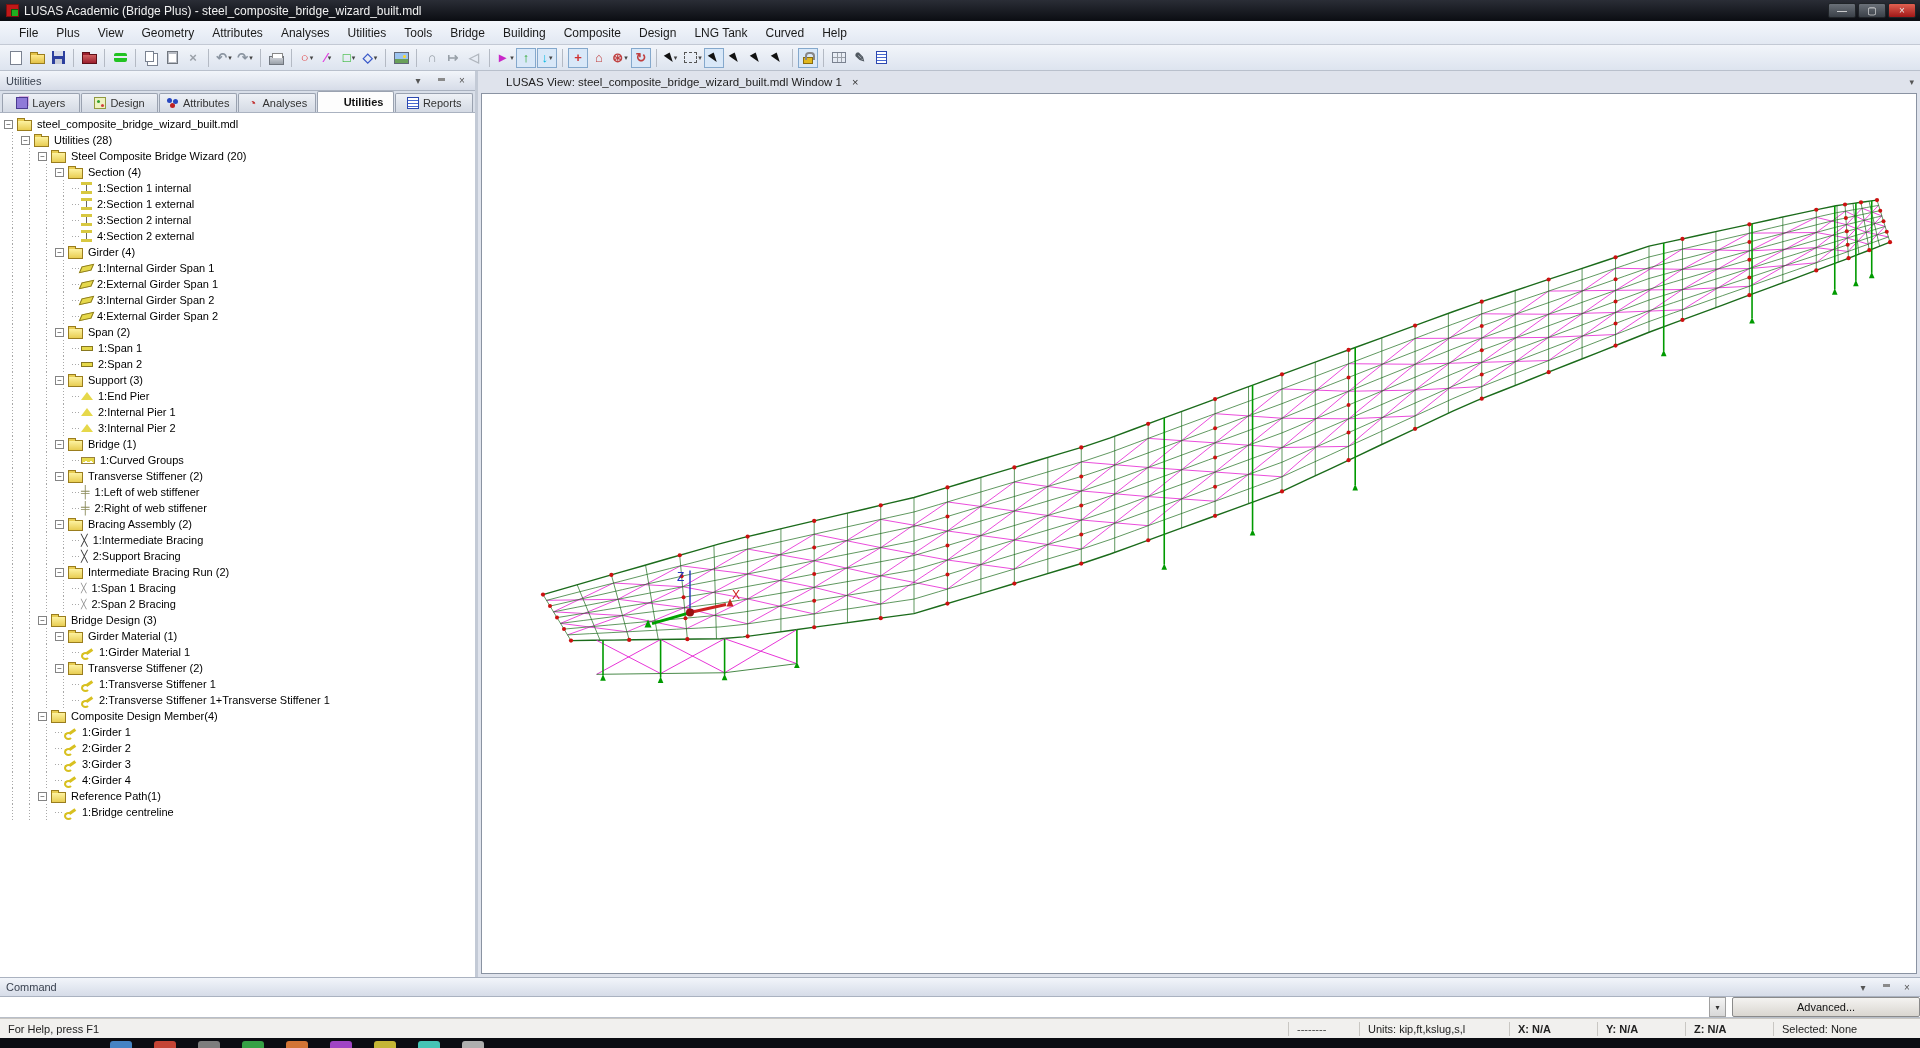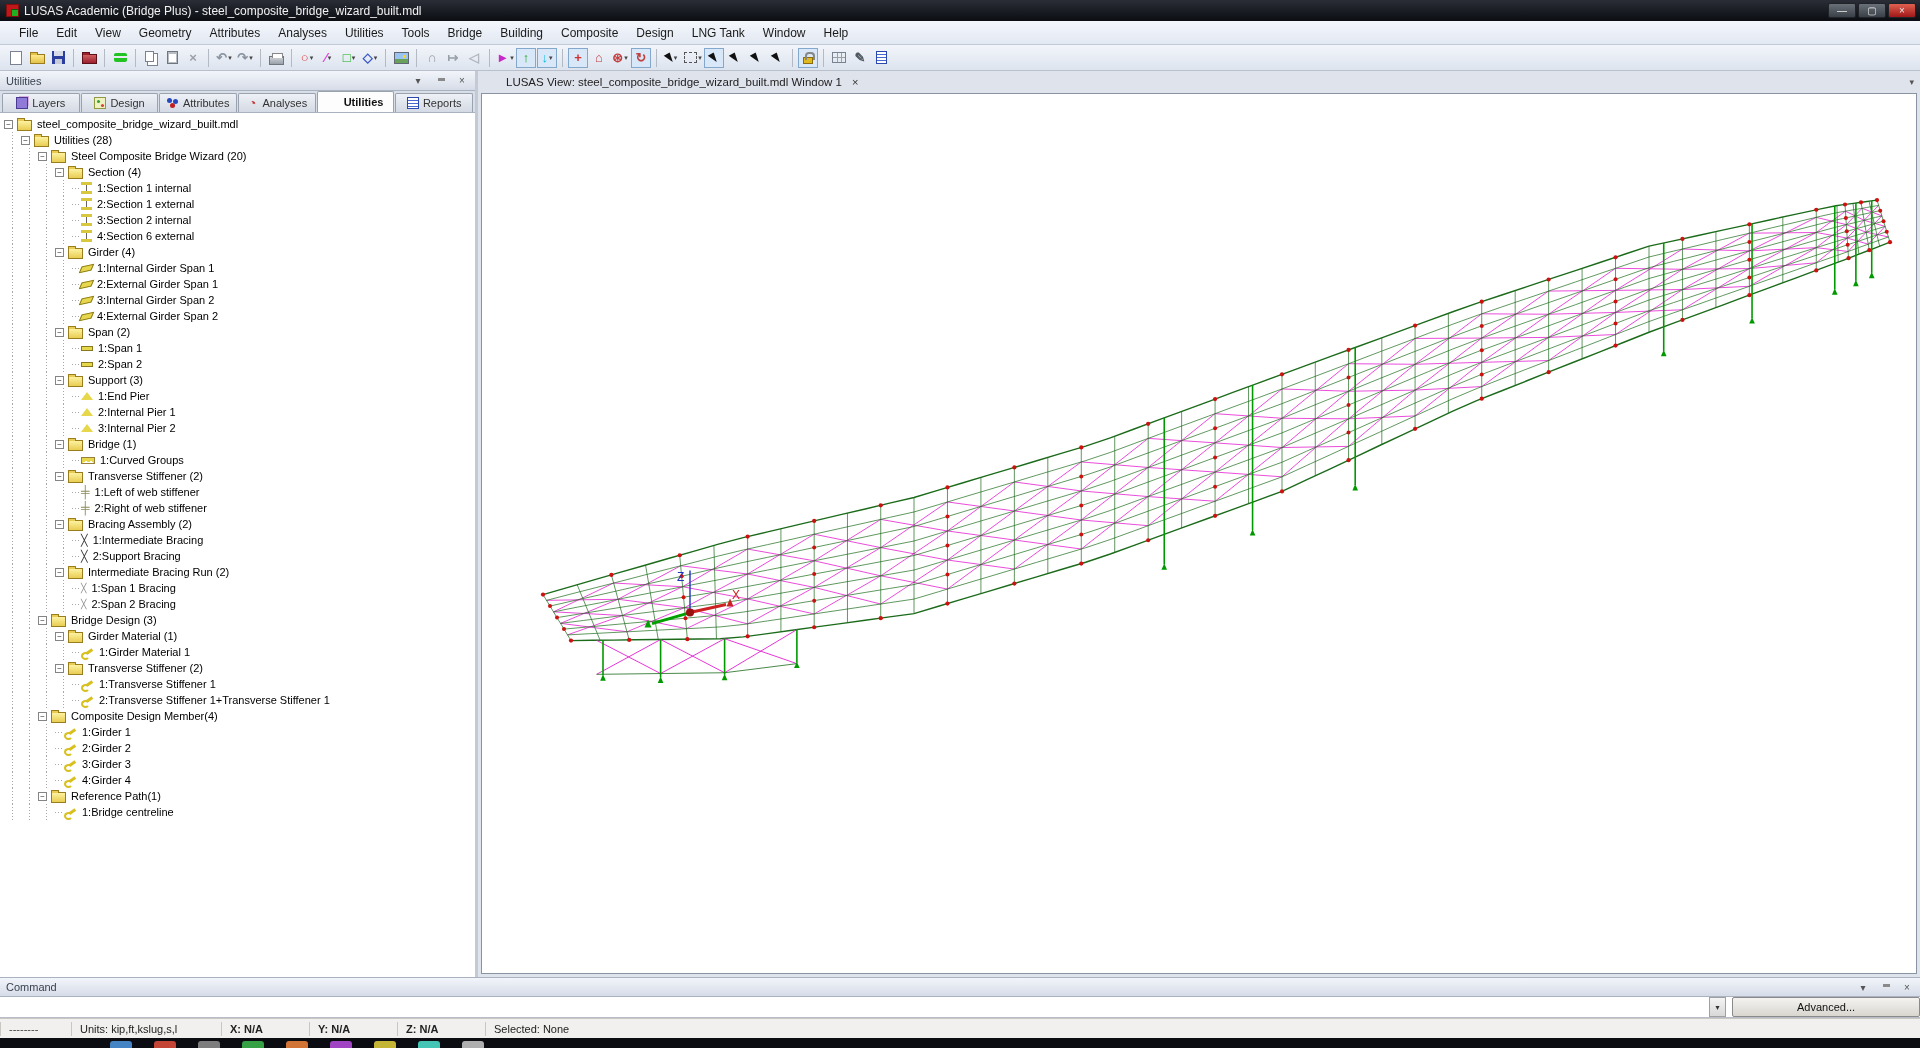--- a/index.html
+++ b/index.html
@@ -131,33 +131,33 @@
     <span class="title">LUSAS Academic (Bridge Plus) - steel_composite_bridge_wizard_built.mdl</span>
     <span class="winbtns">
       <span class="winbtn">—</span>
       <span class="winbtn">▢</span>
       <span class="winbtn close">×</span>
     </span>
   </div>
 
   <div class="menubar">
       <span class="menu-item">File</span>
-      <span class="menu-item">Edit</span>
+      <span class="menu-item">Plus</span>
       <span class="menu-item">View</span>
       <span class="menu-item">Geometry</span>
       <span class="menu-item">Attributes</span>
       <span class="menu-item">Analyses</span>
       <span class="menu-item">Utilities</span>
       <span class="menu-item">Tools</span>
       <span class="menu-item">Bridge</span>
       <span class="menu-item">Building</span>
       <span class="menu-item">Composite</span>
       <span class="menu-item">Design</span>
       <span class="menu-item">LNG Tank</span>
-      <span class="menu-item">Window</span>
+      <span class="menu-item">Curved</span>
       <span class="menu-item">Help</span>
     </div>
 
   <div class="toolbar">
       <span class="tbi">
         <span class="i-page"></span>
       </span>
       <span class="tbi">
         <span class="i-folder"></span>
       </span>
@@ -396,21 +396,21 @@
           </div>
           <div class="trow">
             <span class="guide"></span>
             <span class="guide"></span>
             <span class="guide"></span>
             <span class="guide"></span>
             <span class="stub"></span>
             <span class="tico">
               <span class="ic-section"></span>
             </span>
-            <span>4:Section 6 external</span>
+            <span>4:Section 2 external</span>
           </div>
           <div class="trow">
             <span class="guide"></span>
             <span class="guide"></span>
             <span class="guide"></span>
             <span class="expander">−</span>
             <span class="tico">
               <span class="ic-folder"></span>
             </span>
             <span>Girder (4)</span>
@@ -1115,20 +1115,21 @@
       <span class="ph-btn">×</span>
     </span>
   </div>
   <div class="cmd-row">
     <input class="cmd-input" value="" style="">
     <span class="cmd-dd">▾</span>
     <span class="adv-btn">Advanced...</span>
   </div>
 
   <div class="statusbar">
+    <span class="sb-seg sb-help">For Help, press F1</span>
     <span class="sb-seg sb-dash">--------</span>
     <span class="sb-seg sb-units">Units: kip,ft,kslug,s,l</span>
     <span class="sb-seg sb-x">X: N/A</span>
     <span class="sb-seg sb-y">Y: N/A</span>
     <span class="sb-seg sb-z">Z: N/A</span>
     <span class="sb-seg sb-sel">Selected: None</span>
   </div>
 
   <div class="taskbar">
       <span class="tk" style="background: rgb(74, 144, 216);"></span>

